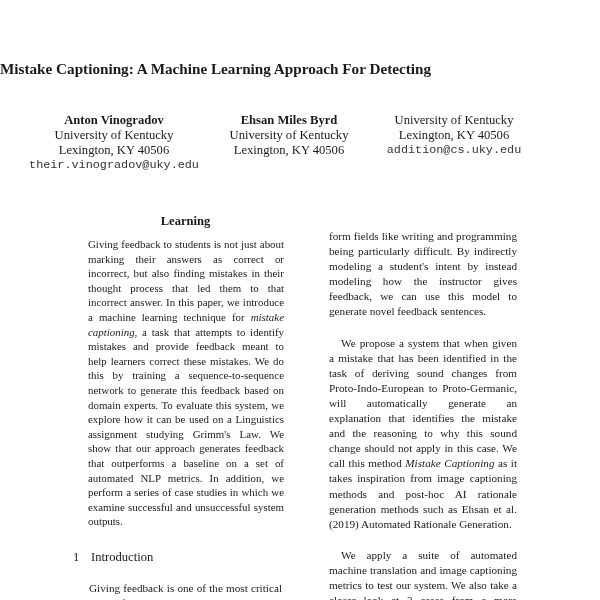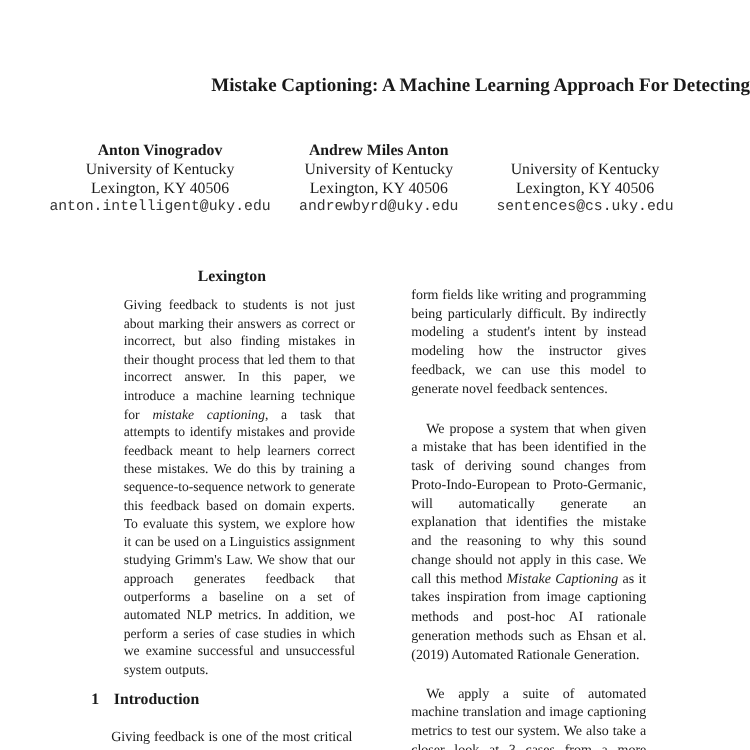--- a/index.html
+++ b/index.html
@@ -3,81 +3,80 @@
 <meta charset="utf-8">
 <style>
   html, body { margin: 0; padding: 0; background: #ffffff; }
   body {
     width: 600px; height: 600px; overflow: hidden; position: relative;
     font-family: "Liberation Serif", "DejaVu Serif", serif;
     color: #1a1a1a;
   }
   .title {
     position: absolute; top: 60px; left: 0; width: 600px;
-    text-align: right; font-weight: bold; font-size: 15.2px; line-height: 18px;
+    text-align: left; font-weight: bold; font-size: 15.2px; line-height: 18px;
   }
   .authors {
-    position: absolute; top: 113px; left: 48px; width: 500px;
-    display: flex; justify-content: space-between; align-items: flex-end;
+    position: absolute; top: 113px; left: 34px; width: 500px;
+    display: flex; justify-content: space-between;
   }
   .author { text-align: center; font-size: 12.6px; line-height: 15px; }
   .author .name { font-weight: bold; }
   .author .email { font-family: "Liberation Mono", "DejaVu Sans Mono", monospace; font-size: 11.8px; color: #333; }
   .author.a1 { width: 180px; margin-left: -10px; }
   .author.a2 { width: 150px; }
   .author.a3 { width: 160px; }
 
   .col-left { position: absolute; left: 73px; top: 213px; width: 225px; }
   .col-right { position: absolute; left: 313px; top: 213px; width: 220px; }
 
   .abstract-title { text-align: center; font-weight: bold; font-size: 12.6px; line-height: 16px; margin-bottom: 8px; }
   .abstract-text {
-    margin: 0 14px 0 26px; font-size: 10.9px; line-height: 14.6px;
+    margin: 0 14px 0 15px; font-size: 10.9px; line-height: 14.6px;
     text-align: justify; hyphens: auto;
   }
   .section-title {
-    font-weight: bold; font-size: 12.6px; line-height: 16px;
-    margin-top: 8px; margin-bottom: 6px;
+    font-weight: normal; font-size: 12.6px; line-height: 16px;
+    margin-top: 20px; margin-bottom: 6px;
   }
   .section-title .num { display: inline-block; width: 18px; }
   .body-text {
     font-size: 11.2px; line-height: 15.1px; text-align: justify; margin: 16px; hyphens: auto;
   }
   .body-text.indent { text-indent: 12px; margin-top: 4px; }
   em { font-style: italic; }
 </style>
 </head>
 <body>
 
 <div class="title">
   <div>Mistake Captioning: A Machine Learning Approach For Detecting</div>
 </div>
 
 <div class="authors">
   <div class="author a1">
     <div class="name">Anton Vinogradov</div>
     <div>University of Kentucky</div>
     <div>Lexington, KY 40506</div>
-    <div class="email">anton.intelligent@uky.edu</div>
+    <div class="email">their.vinogradov@uky.edu</div>
   </div>
   <div class="author a2">
-    <div class="name">Andrew Miles Anton</div>
+    <div class="name">Ehsan Miles Byrd</div>
     <div>University of Kentucky</div>
     <div>Lexington, KY 40506</div>
-    <div class="email">andrewbyrd@uky.edu</div>
   </div>
   <div class="author a3">
     <div>University of Kentucky</div>
     <div>Lexington, KY 40506</div>
-    <div class="email">sentences@cs.uky.edu</div>
+    <div class="email">addition@cs.uky.edu</div>
   </div>
 </div>
 
 <div class="col-left">
-  <div class="abstract-title">Lexington</div>
+  <div class="abstract-title">Learning</div>
   <p class="abstract-text"><span>Giving feedback to students is not just about marking their answers as correct or incorrect, but also finding mistakes in their thought process that led them to that incorrect answer. In this paper, we introduce a machine learning technique for </span><em>mistake captioning</em><span>, a task that attempts to identify mistakes and provide feedback meant to help learners correct these mistakes. We do this by training a sequence-to-sequence network to generate this feedback based on domain experts. To evaluate this system, we explore how it can be used on a Linguistics assignment studying Grimm's Law. We show that our approach generates feedback that outperforms a baseline on a set of automated NLP metrics. In addition, we perform a series of case studies in which we examine successful and unsuccessful system outputs.</span></p>
 
   <div class="section-title"><span class="num">1</span><span>Introduction</span></div>
   <p class="body-text">Giving feedback is one of the most critical parts of education and training. It allows the instructor to correct errors in students' understanding and guide them to the correct solution. In automated learning systems, such as intelligent tutoring systems (ITSs) the feedback and hints are focused on getting the student to complete the assignment, but this may not take into account their mastery of that skill.</p>
 </div>
 
 <div class="col-right">
   <p class="body-text">form fields like writing and programming being particularly difficult. By indirectly modeling a student's intent by instead modeling how the instructor gives feedback, we can use this model to generate novel feedback sentences.</p>
   <p class="body-text indent"><span>We propose a system that when given a mistake that has been identified in the task of deriving sound changes from Proto-Indo-European to Proto-Germanic, will automatically generate an explanation that identifies the mistake and the reasoning to why this sound change should not apply in this case. We call this method </span><em>Mistake Captioning</em><span> as it takes inspiration from image captioning methods and post-hoc AI rationale generation methods such as Ehsan et al. (2019) Automated Rationale Generation.</span></p>
   <p class="body-text indent">We apply a suite of automated machine translation and image captioning metrics to test our system. We also take a closer look at 3 cases from a more complete retraining of the network to better understand how the network is performing and how well the metrics perform regarding our task. We find that this method is a good start, but more data and work need to be done to be able to integrate this into a serious learning environment.</p>

